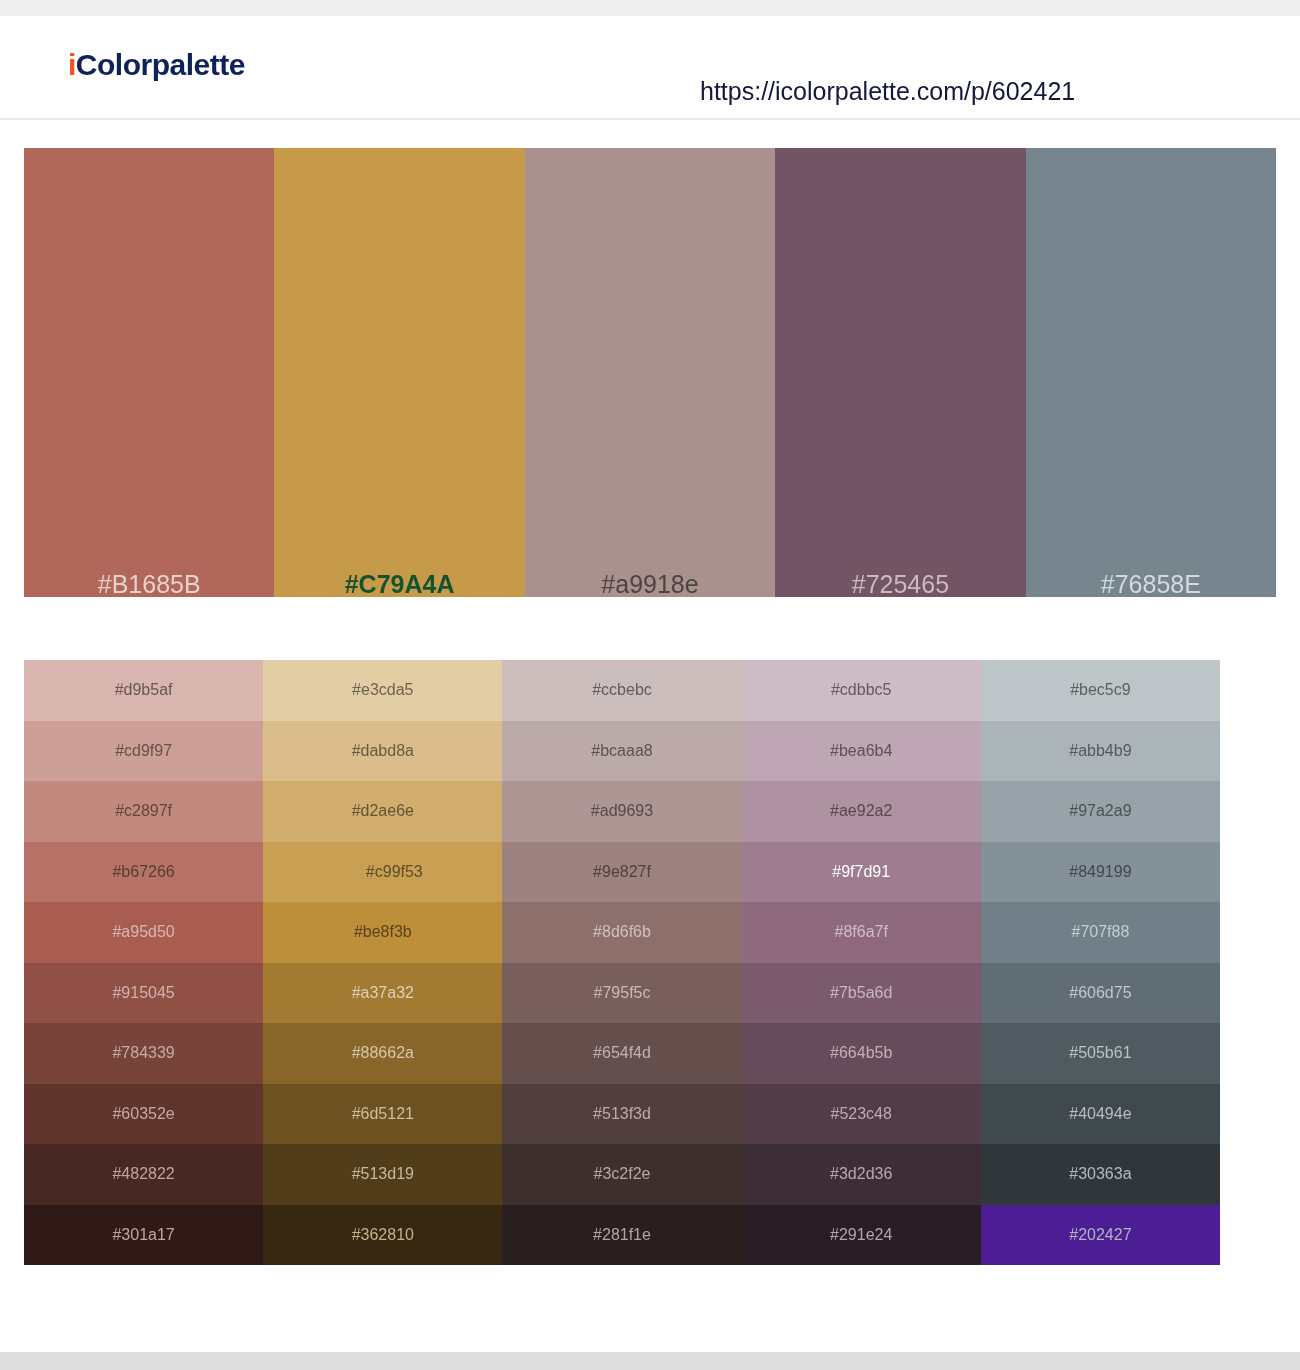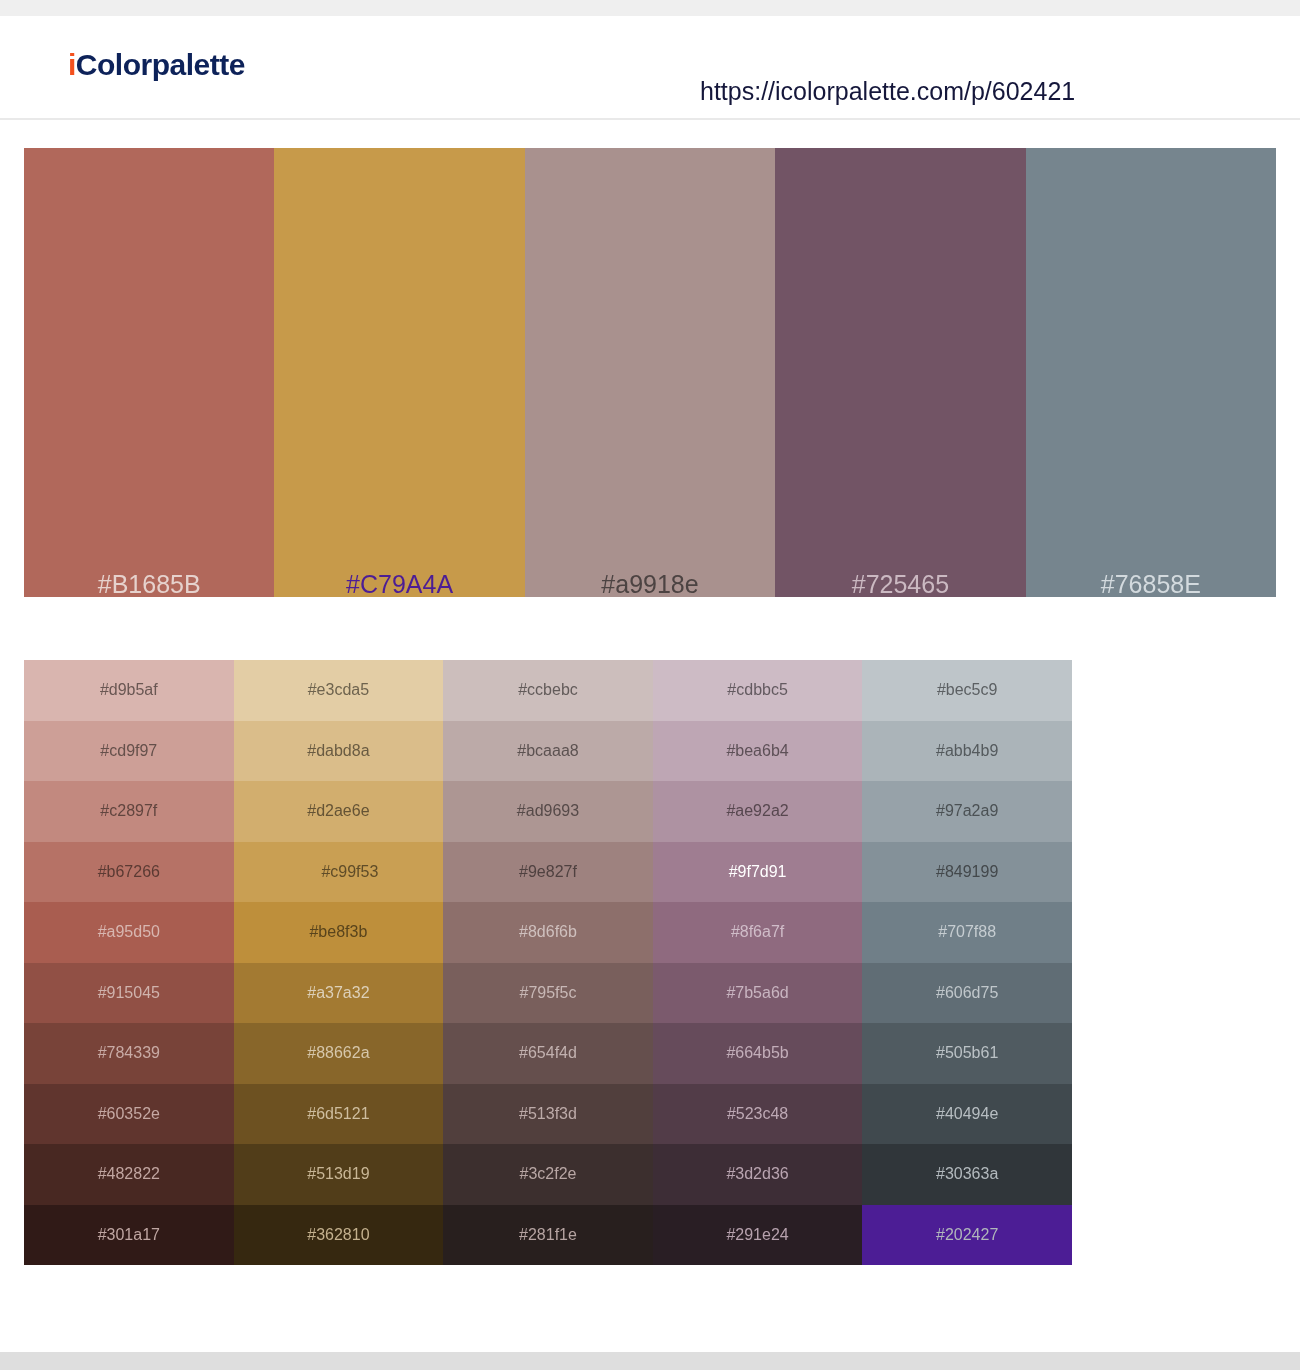--- a/index.html
+++ b/index.html
@@ -76,21 +76,21 @@
     line-height: 1;
     margin-top: -4px;
     white-space: nowrap;
   }
 
   
   .shade-grid {
     position: absolute;
     left: 24px;
     top: 660px;
-    width: 1048px;
+    width: 1196px;
     display: flex;
   }
   .shade-col {
     flex: 1 1 0;
     display: flex;
     flex-direction: column;
   }
   .shade-cell {
     height: 60.5px;
     display: flex;
@@ -121,21 +121,21 @@
       <span class="logo-i">i</span><span class="logo-rest">Colorpalette</span>
     </div>
     <div class="url">https://icolorpalette.com/p/602421</div>
   </div>
 
   <div class="main-swatches">
       <div class="main-swatch" style="background: rgb(177, 104, 91);">
         <span class="label" style="color: rgb(230, 210, 205);">#B1685B</span>
       </div>
       <div class="main-swatch" style="background: rgb(199, 154, 74);">
-        <span class="label" style="color: #4c1d95;">#C79A4A</span>
+        <span class="label" style="color: #14532d; font-weight: bold;">#C79A4A</span>
       </div>
       <div class="main-swatch" style="background: rgb(169, 145, 142);">
         <span class="label" style="color: rgb(76, 67, 66);">#a9918e</span>
       </div>
       <div class="main-swatch" style="background: rgb(114, 84, 101);">
         <span class="label" style="color: rgb(203, 185, 194);">#725465</span>
       </div>
       <div class="main-swatch" style="background: rgb(118, 133, 142);">
         <span class="label" style="color: rgb(211, 218, 222);">#76858E</span>
       </div>

